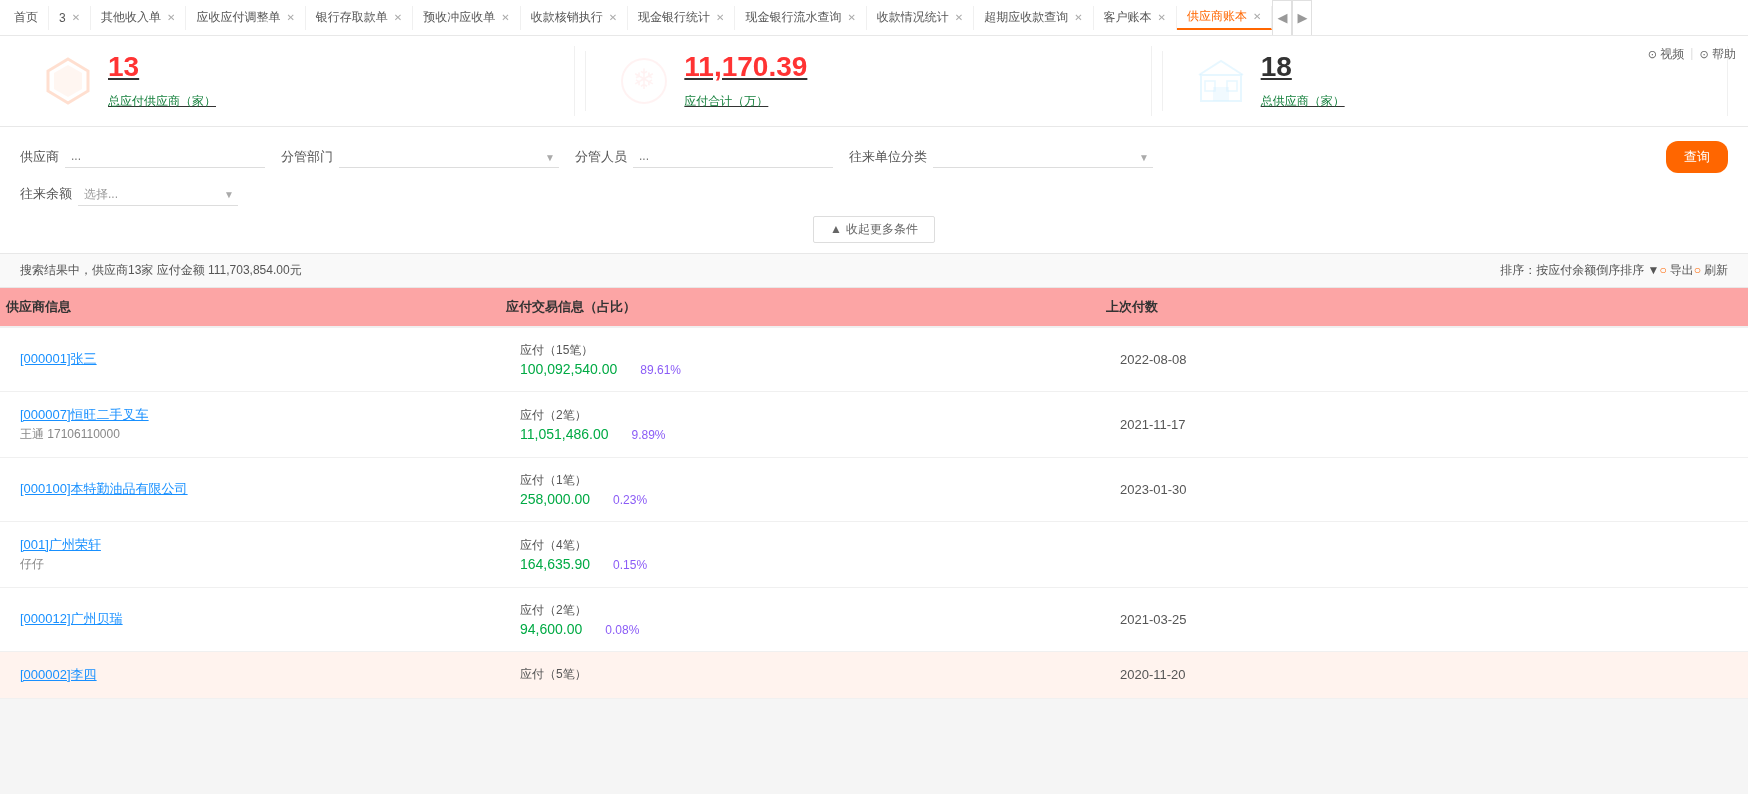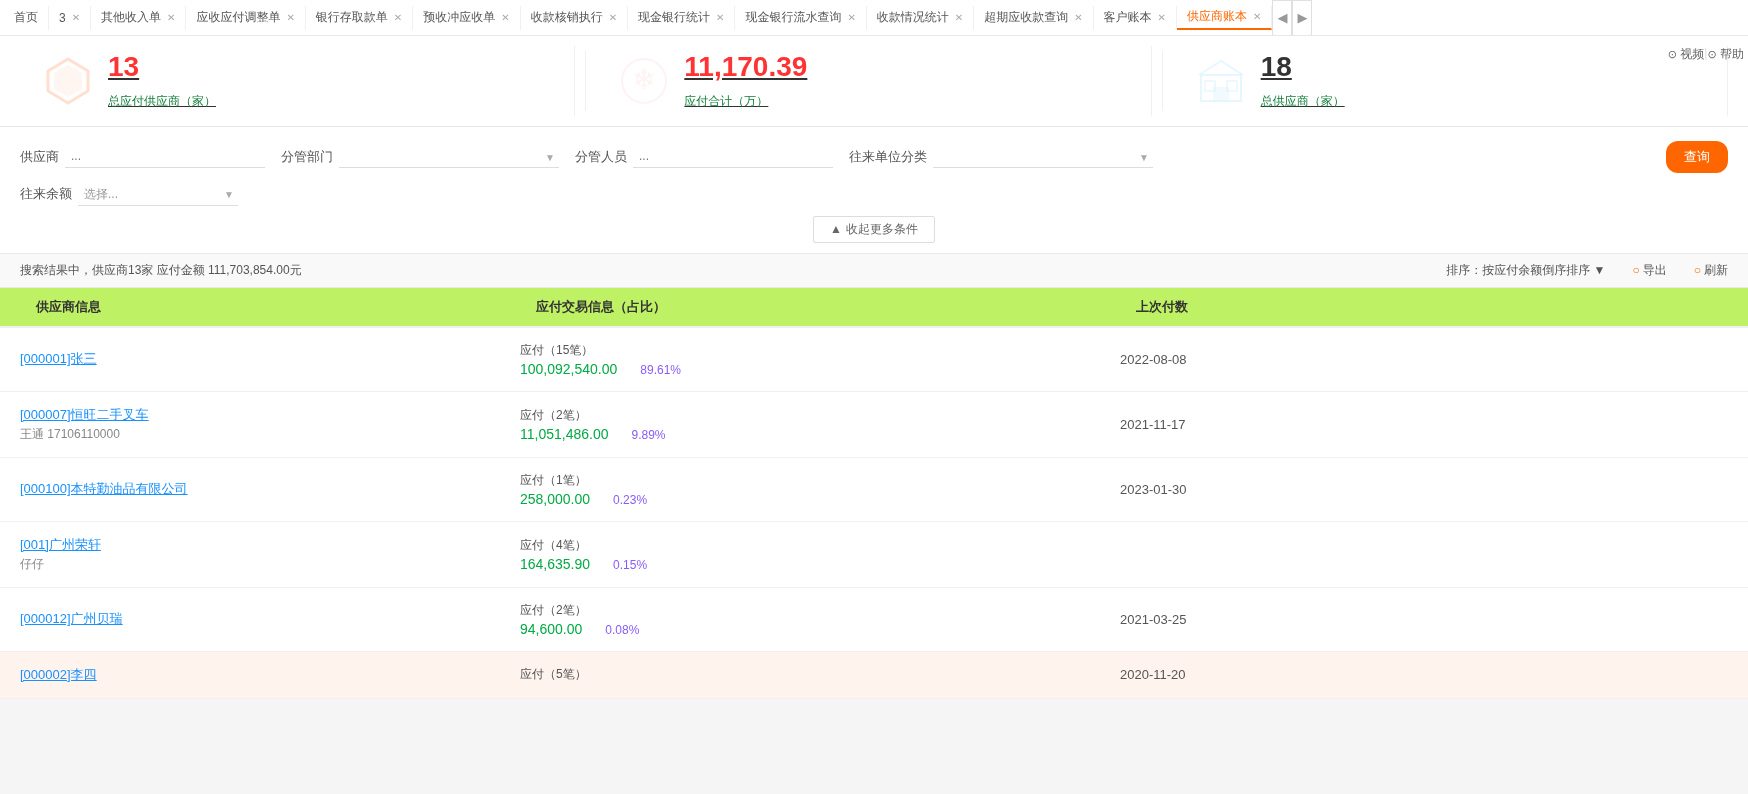--- a/index.html
+++ b/index.html
@@ -56,24 +56,24 @@
       display: flex;
       align-items: center;
       justify-content: center;
       opacity: 0.3;
     }
     .stat-info { display: flex; flex-direction: column; }
     .stat-number { font-size: 28px; font-weight: bold; color: #ff3333; line-height: 1.1; }
     .stat-label { font-size: 12px; color: #15803d; margin-top: 10px; }
     .header-actions {
       position: absolute;
-      right: 4px;
+      right: 12px;
       top: 10px;
       display: flex;
-      gap: 0;
+      gap: 6px;
       font-size: 12px;
       color: #666;
     }
     .header-actions span { cursor: pointer; }
 
     
     .search-area {
       background: #fff;
       padding: 14px 20px 10px;
       border-bottom: 1px solid #e8e8e8;
@@ -157,47 +157,47 @@
       display: flex;
       align-items: center;
       justify-content: space-between;
       border-bottom: 1px solid #e8e8e8;
       font-size: 12px;
       color: #555;
     }
     .results-actions {
       display: flex;
       align-items: center;
-      gap: 27px;
+      gap: 0;
       font-size: 12px;
       color: #555;
     }
     .sort-btn { cursor: pointer; color: #555; }
     .action-btn {
       display: flex;
       align-items: center;
       gap: 3px;
       cursor: pointer;
       color: #555;
     }
 
     
     .data-table {
       background: #fff;
       width: 100%;
     }
     .table-header {
       display: grid;
       grid-template-columns: 500px 600px 1fr;
-      padding: 10px 36px;
+      padding: 10px 6px;
       border-bottom: 2px solid #f0f0f0;
       font-weight: bold;
       font-size: 13px;
       color: #333;
-      background: #bef264;
+      background: #fca5a5;
     }
     .table-row {
       display: grid;
       grid-template-columns: 500px 600px 1fr;
       padding: 14px 20px;
       border-bottom: 1px solid #f0f0f0;
       align-items: center;
       background: #fff;
     }
     .table-row.highlighted { background: #fff3ee; }

